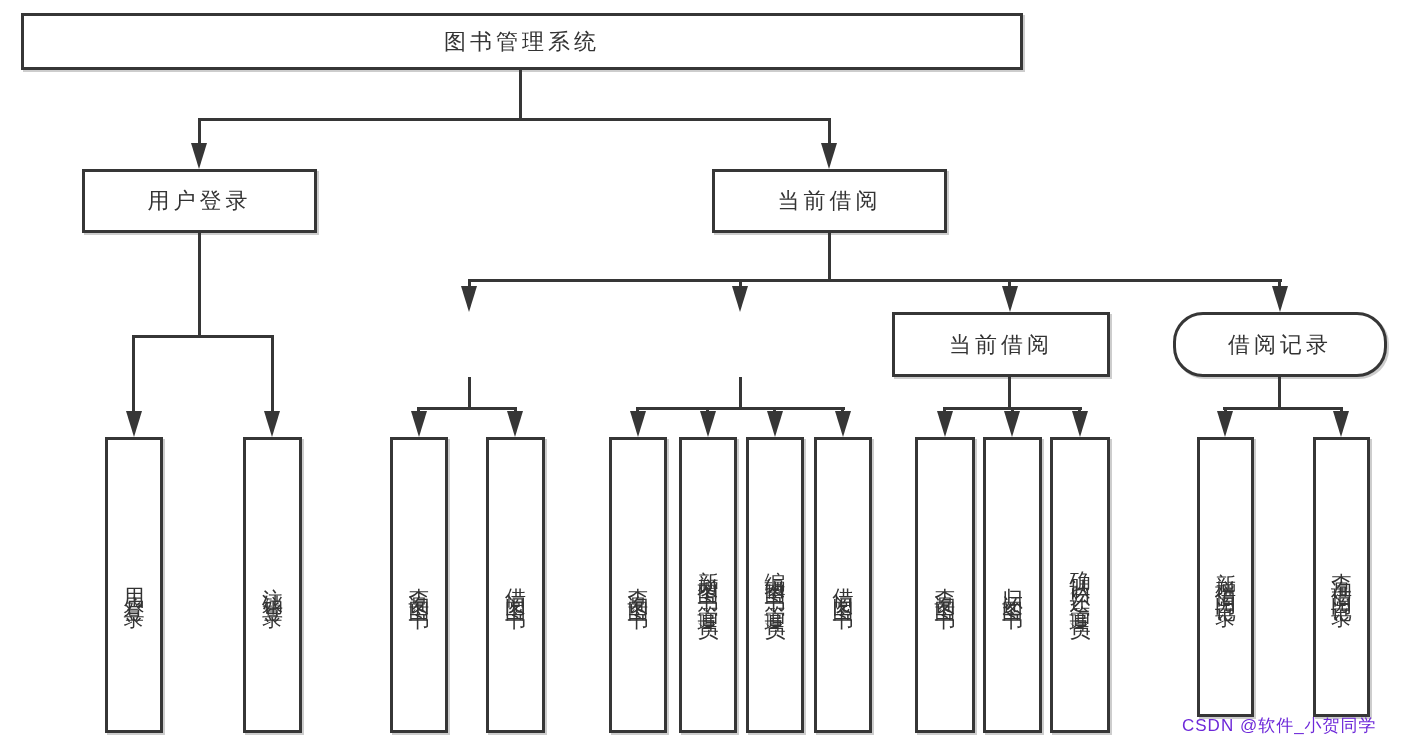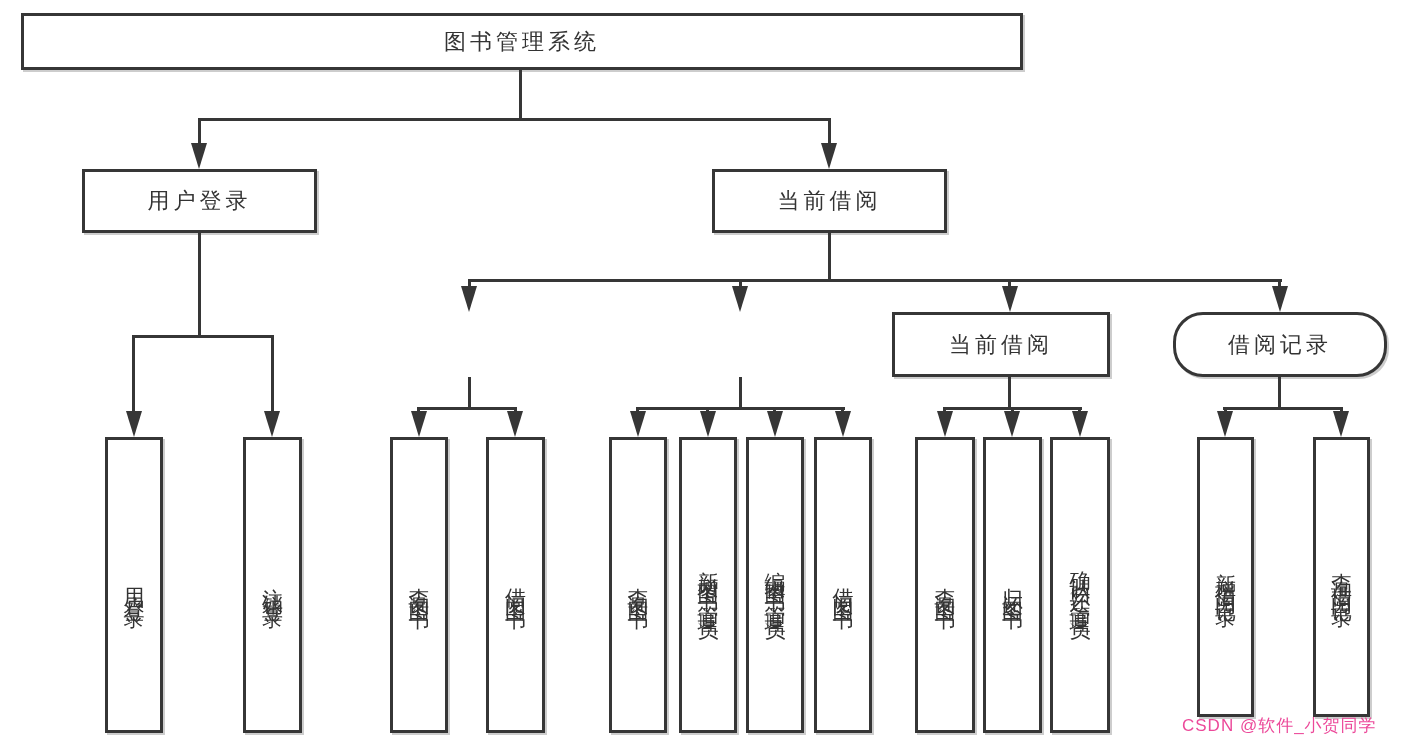--- a/index.html
+++ b/index.html
@@ -22,21 +22,21 @@
   }
   .vline { position:absolute; width:3px; background:#363636; }
   .hline { position:absolute; height:3px; background:#363636; }
   .tri {
     position:absolute; width:0; height:0;
     border-left:8px solid transparent; border-right:8px solid transparent;
     border-top:26px solid #363636;
   }
   .watermark {
     position:absolute; left:1182px; top:714px;
-    font-size:17px; letter-spacing:1px; color:#ec4899; white-space:nowrap;
+    font-size:17px; letter-spacing:1px; color:#6d28d9; white-space:nowrap;
   }
 </style>
 </head>
 <body>
 
 <div class="stage">
 
   <div class="box h" style="left:21px; top:13px; width:1002px; height:57px;">
     <span>图书管理系统</span>
   </div>

